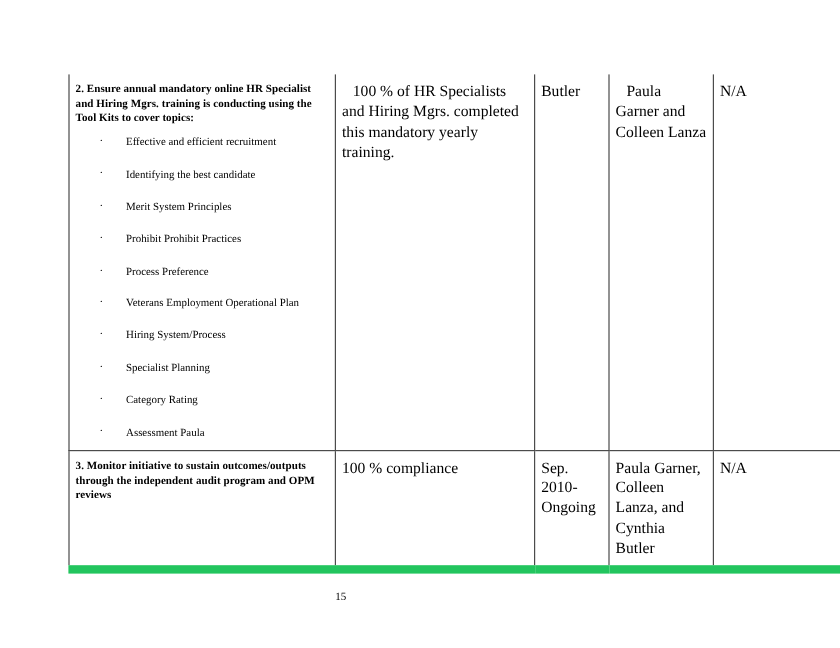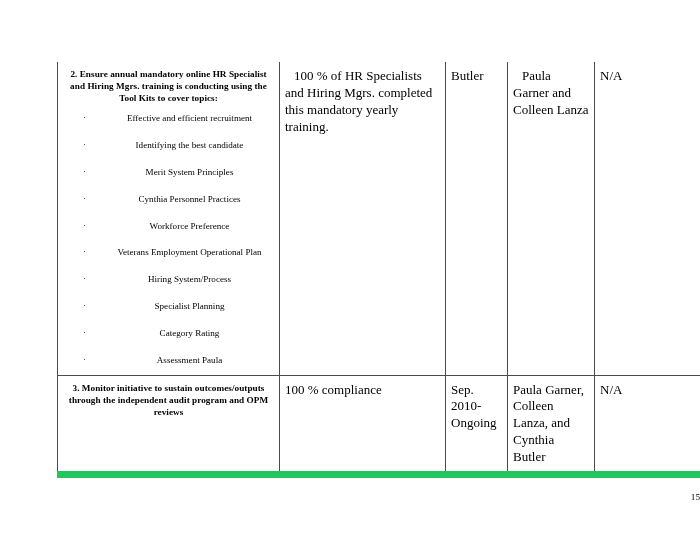--- a/index.html
+++ b/index.html
@@ -46,21 +46,21 @@
     line-height: 1.27;
   }
   .row-split td {
     border-bottom: 1px solid #4b4b4b;
   }
   .row-last td {
     border-bottom: 7px solid #22c55e;
   }
 
   
-  .c1 { width: 211px; text-align: center; }
+  .c1 { width: 211px; }
   .c2 { width: 155px; }
   .c3 { width: 51px; }
   .c4 { width: 76px; }
   .c5 { width: 117px; }
 
   .obj-title {
     font-weight: bold;
     font-size: 9.2px;
     line-height: 1.32;
     margin: 0 0 2px 0;
@@ -93,22 +93,22 @@
     margin: 0;
     font-size: 13px;
     line-height: 1.3;
   }
   .indent-first { text-indent: 9px; }
 
   .pagenum {
     position: absolute;
     left: 0;
     top: 492px;
-    width: 700px;
-    text-align: right;
+    width: 568px;
+    text-align: center;
     font-size: 9.2px;
     font-family: "Liberation Serif", "DejaVu Serif", serif;
     color: #000;
   }
 </style>
 </head>
 <body>
 
 <div class="page">
 
@@ -128,25 +128,25 @@
             <li>
               <span class="bul">·</span>
               <span>Identifying the best candidate</span>
             </li>
             <li>
               <span class="bul">·</span>
               <span>Merit System Principles</span>
             </li>
             <li>
               <span class="bul">·</span>
-              <span>Cynthia Personnel Practices</span>
-            </li>
-            <li>
-              <span class="bul">·</span>
-              <span>Workforce Preference</span>
+              <span>Prohibit Prohibit Practices</span>
+            </li>
+            <li>
+              <span class="bul">·</span>
+              <span>Process Preference</span>
             </li>
             <li>
               <span class="bul">·</span>
               <span>Veterans Employment Operational Plan</span>
             </li>
             <li>
               <span class="bul">·</span>
               <span>Hiring System/Process</span>
             </li>
             <li>

